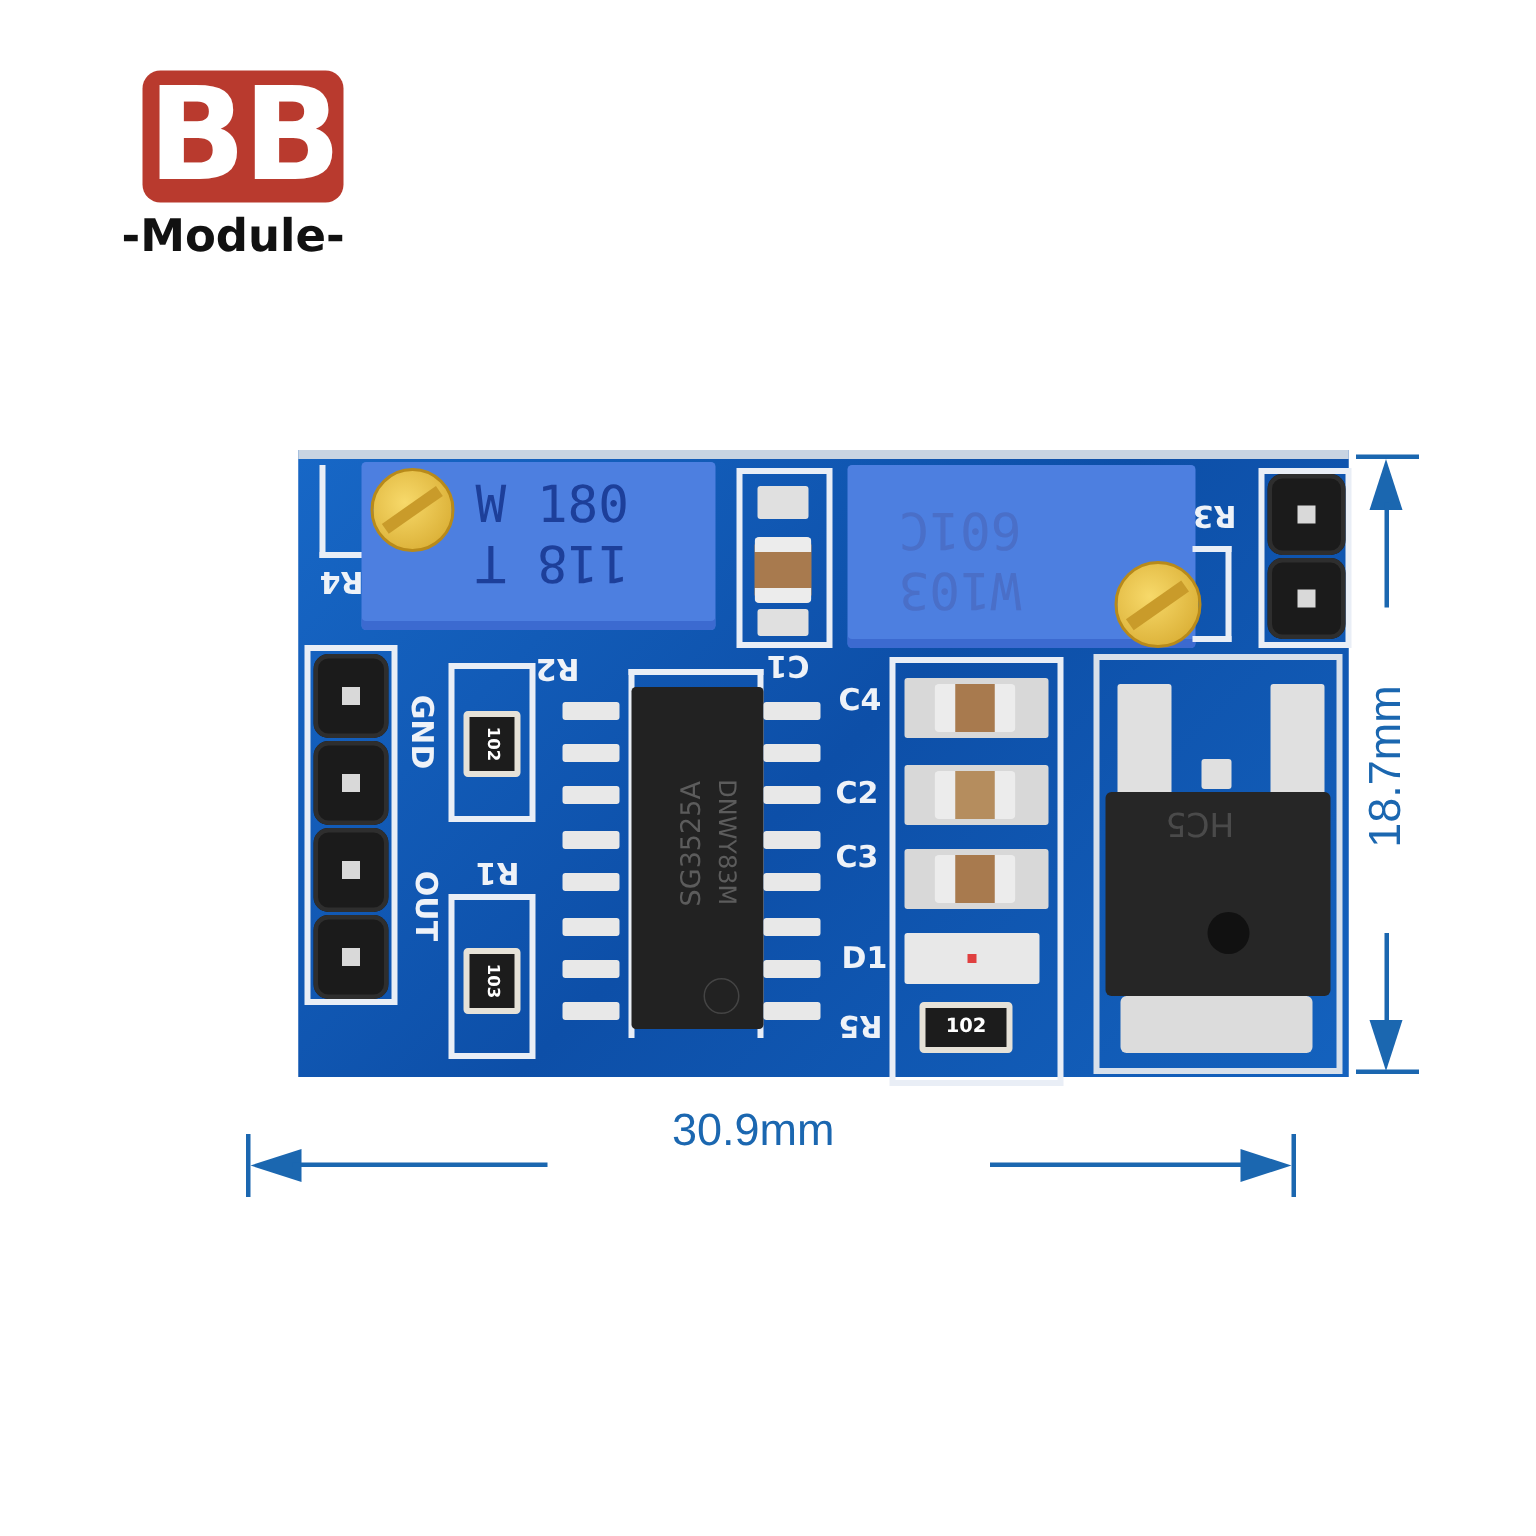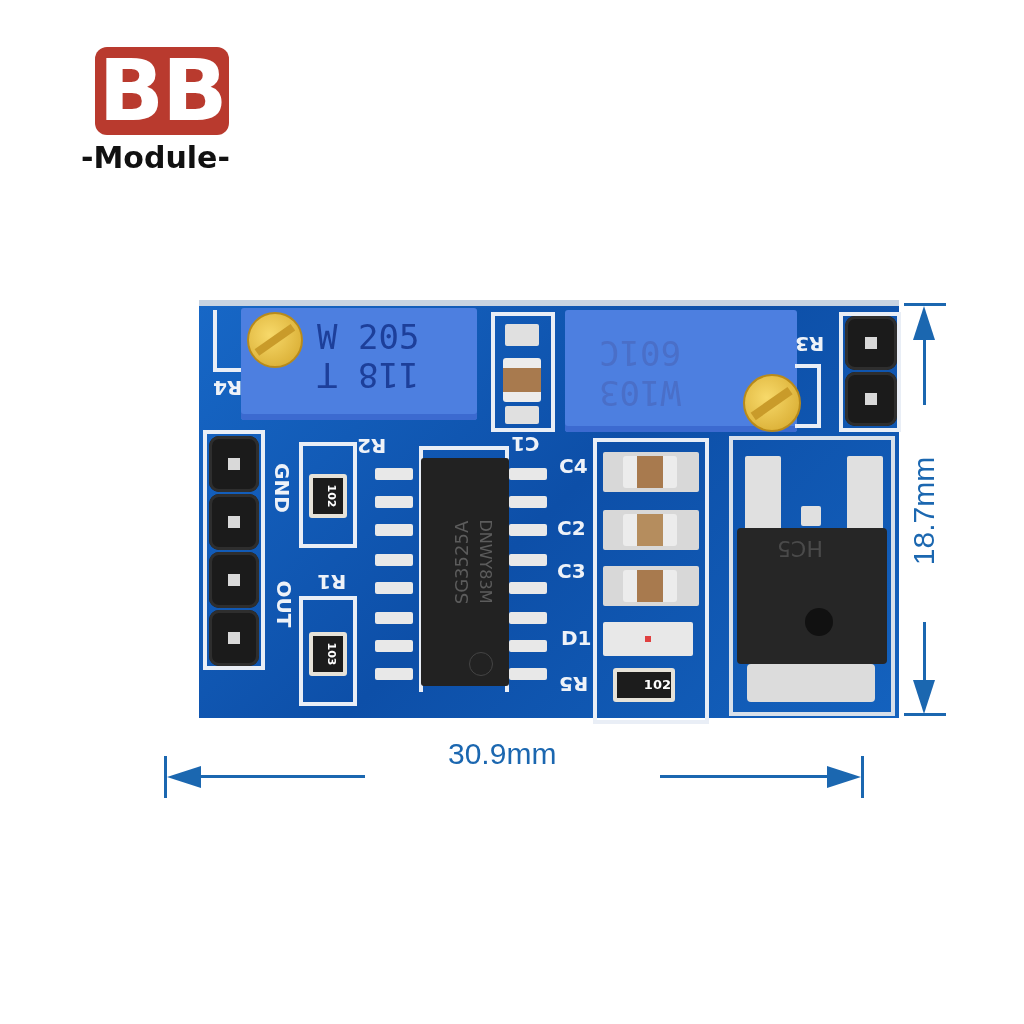--- a/index.html
+++ b/index.html
@@ -15,21 +15,21 @@
   .silk{position:absolute;border:4px solid #e9eef6;box-sizing:border-box;}
   .silk-txt{position:absolute;color:#eef2f8;font-weight:bold;font-size:20px;font-family:"DejaVu Sans",sans-serif;}
   .pot{position:absolute;background:#4d7fe0;border-radius:3px;box-shadow:inset 0 -6px 0 #3c6ad0;}
   .pot-txt{position:absolute;color:#1d3f9a;font-family:"DejaVu Sans Mono",monospace;font-size:34px;line-height:34px;}
   .screw{position:absolute;border-radius:50%;background:radial-gradient(circle at 40% 40%,#f7d96a,#d4a62a);border:2px solid #b88a1a;}
   .screw::after{content:"";position:absolute;left:8%;top:42%;width:84%;height:16%;background:#c99b2a;transform:rotate(-35deg);}
   .pin{position:absolute;background:#1b1b1b;border-radius:10px;box-shadow:inset 0 0 0 3px #2e2e2e;}
   .pin::after{content:"";position:absolute;left:50%;top:50%;width:12px;height:12px;margin:-6px 0 0 -6px;background:#d9d9d9;}
   .ic{position:absolute;background:#222;border-radius:3px;}
   .lead{position:absolute;background:#e8e8e8;height:12px;width:38px;border-radius:2px;}
-  .res{position:absolute;background:#1c1c1c;border:4px solid #e6e2d8;border-radius:3px;color:#fff;font-size:11px;font-weight:bold;text-align:right;box-sizing:border-box;}
+  .res{position:absolute;background:#1c1c1c;border:4px solid #e6e2d8;border-radius:3px;color:#fff;font-size:11px;font-weight:bold;text-align:center;box-sizing:border-box;}
   .cap{position:absolute;background:#a87a4e;border-left:14px solid #ececec;border-right:14px solid #ececec;border-radius:3px;box-sizing:border-box;}
   .pad{position:absolute;background:#e0e0e0;border-radius:2px;}
   .reg{position:absolute;background:#262626;border-radius:4px;}
   .dim-line{position:absolute;background:#1b67b0;}
   .dim-txt{position:absolute;color:#1b67b0;font-size:30px;font-family:"Liberation Sans",sans-serif;}
   .arrow-l{position:absolute;width:0;height:0;border-top:11px solid transparent;border-bottom:11px solid transparent;border-right:34px solid #1b67b0;}
   .arrow-r{position:absolute;width:0;height:0;border-top:11px solid transparent;border-bottom:11px solid transparent;border-left:34px solid #1b67b0;}
   .arrow-u{position:absolute;width:0;height:0;border-left:11px solid transparent;border-right:11px solid transparent;border-bottom:34px solid #1b67b0;}
   .arrow-d{position:absolute;width:0;height:0;border-left:11px solid transparent;border-right:11px solid transparent;border-top:34px solid #1b67b0;}
 </style>
@@ -37,21 +37,21 @@
 <body>
 
 <div class="abs logo-box"></div>
 <div class="abs logo-text">BB</div>
 <div class="abs logo-sub">-Module-</div>
 
 <div class="abs pcb">
 
   <div class="silk" style="left:14px;top:4px;width:40px;height:62px;border-top:none;border-right:none;"></div>
   <div class="pot" style="left:42px;top:2px;width:236px;height:112px;">
-    <div class="pot-txt" style="left:76px;top:12px;">W 205</div>
+    <div class="pot-txt" style="left:76px;top:12px;">W 180</div>
     <div class="pot-txt" style="left:76px;top:50px;transform:rotate(180deg);">118 T</div>
   </div>
   <div class="screw" style="left:48px;top:6px;width:52px;height:52px;"></div>
   <div class="silk-txt" style="left:14px;top:70px;transform:rotate(180deg);">R4</div>
 
   <div class="silk" style="left:292px;top:6px;width:64px;height:120px;"></div>
   <div class="pad" style="left:306px;top:18px;width:34px;height:22px;"></div>
   <div class="cap" style="left:304px;top:52px;width:38px;height:44px;border:none;border-top:10px solid #ececec;border-bottom:10px solid #ececec;"></div>
   <div class="pad" style="left:306px;top:100px;width:34px;height:18px;"></div>
   <div class="silk-txt" style="left:312px;top:126px;transform:rotate(180deg);">C1</div>

